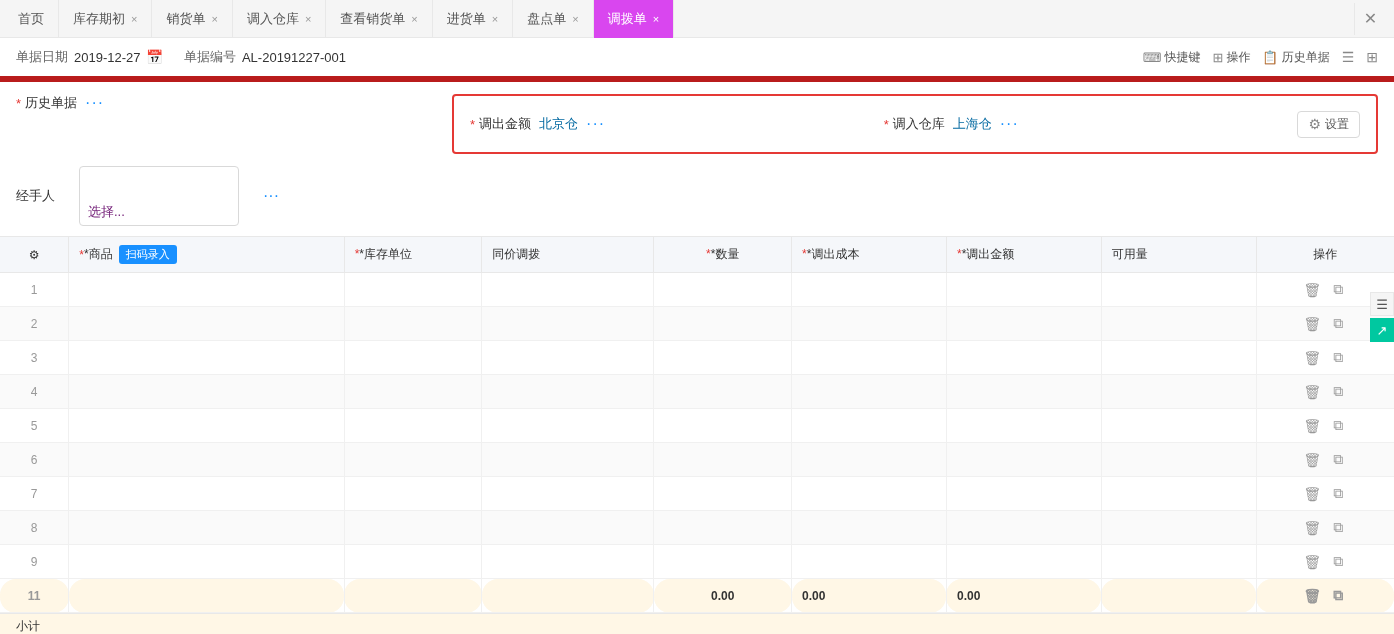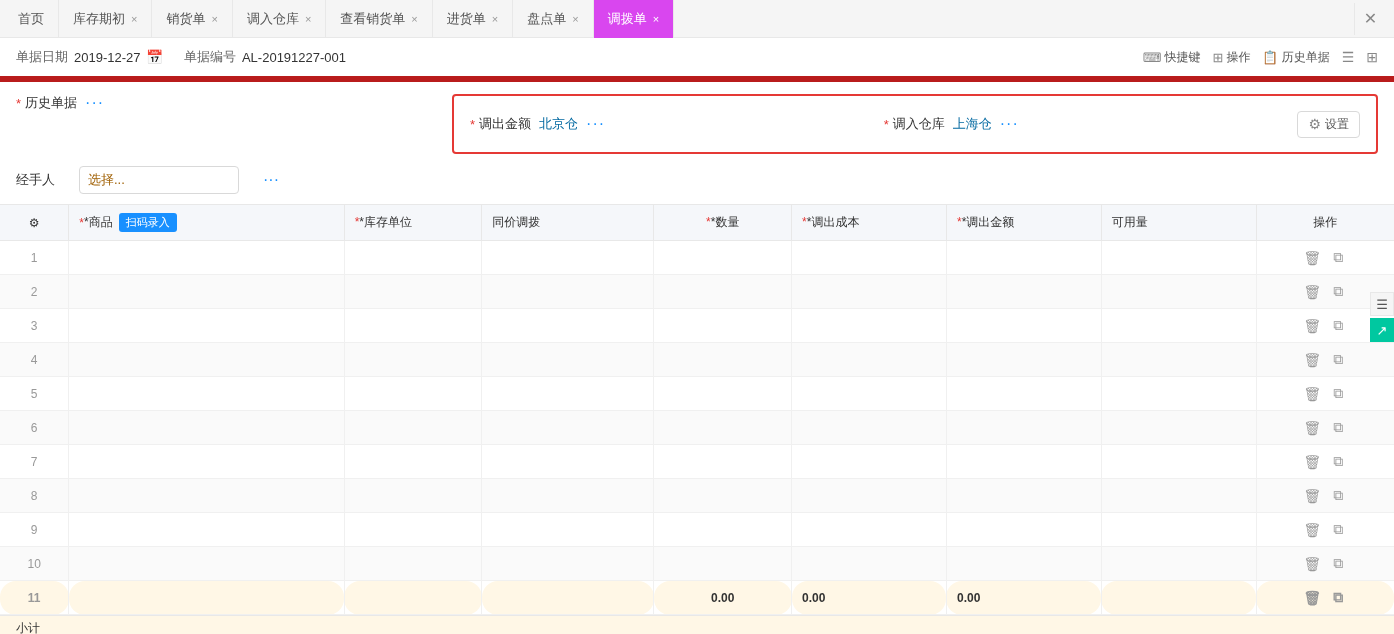--- a/index.html
+++ b/index.html
@@ -193,21 +193,21 @@
     .handler-select {
       display: flex;
       align-items: center;
       gap: 6px;
       padding: 4px 8px;
       border: 1px solid #d9d9d9;
       border-radius: 4px;
       min-width: 160px;
       cursor: pointer;
     }
-    .handler-placeholder { color: #a16207; }
+    .handler-placeholder { color: #701a75; margin-top: 32px; }
     .handler-dots { color: #1890ff; font-size: 16px; cursor: pointer; }
 
     
     .table-container {
       overflow-x: auto;
       border-top: 1px solid #e8e8e8;
     }
     table {
       width: 100%;
       border-collapse: collapse;
@@ -593,36 +593,20 @@
         <td class="col-cost"></td>
         <td class="col-amount"></td>
         <td class="col-avail"></td>
         <td class="col-op">
           <div class="op-icons">
             <span class="op-icon">🗑</span>
             <span class="op-icon">⧉</span>
           </div>
         </td>
       </tr>
-      <tr>
-        <td class="col-index">10</td>
-        <td class="col-goods"></td>
-        <td class="col-unit"></td>
-        <td class="col-spec"></td>
-        <td class="col-qty"></td>
-        <td class="col-cost"></td>
-        <td class="col-amount"></td>
-        <td class="col-avail"></td>
-        <td class="col-op">
-          <div class="op-icons">
-            <span class="op-icon">🗑</span>
-            <span class="op-icon">⧉</span>
-          </div>
-        </td>
-      </tr>
       <tr class="subtotal-row">
         <td class="col-index">11</td>
         <td class="col-goods"></td>
         <td class="col-unit"></td>
         <td class="col-spec"></td>
         <td class="col-qty">0.00</td>
         <td class="col-cost">0.00</td>
         <td class="col-amount">0.00</td>
         <td class="col-avail"></td>
         <td class="col-op">

